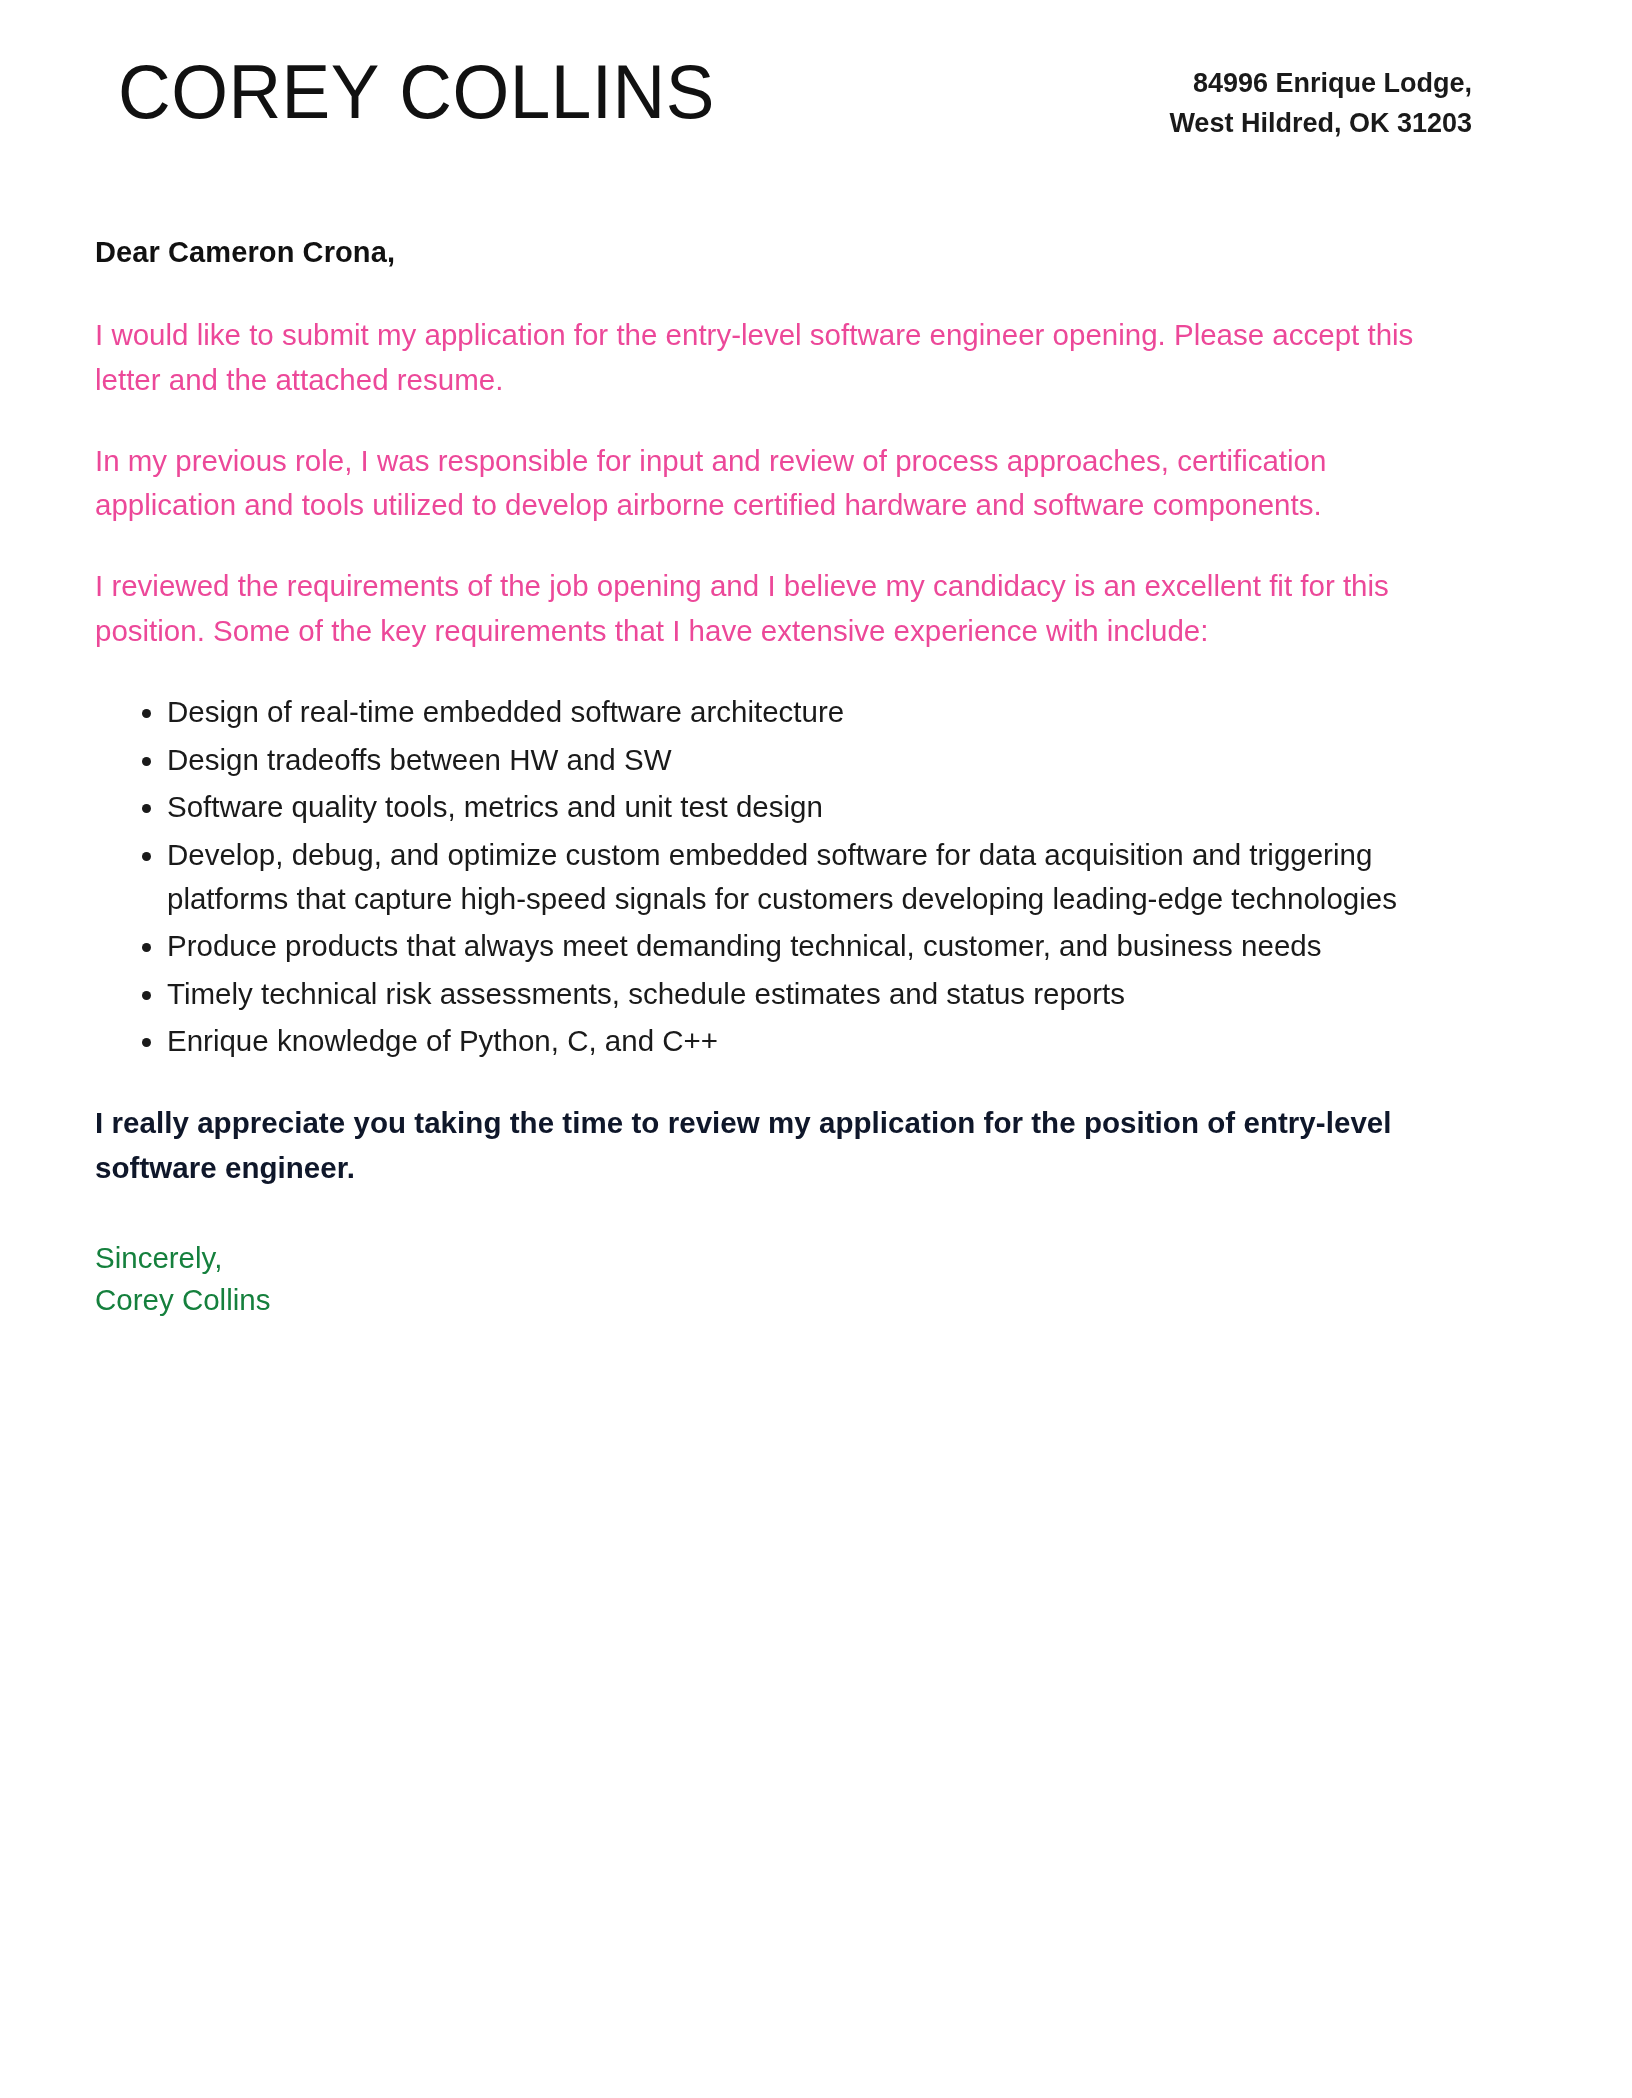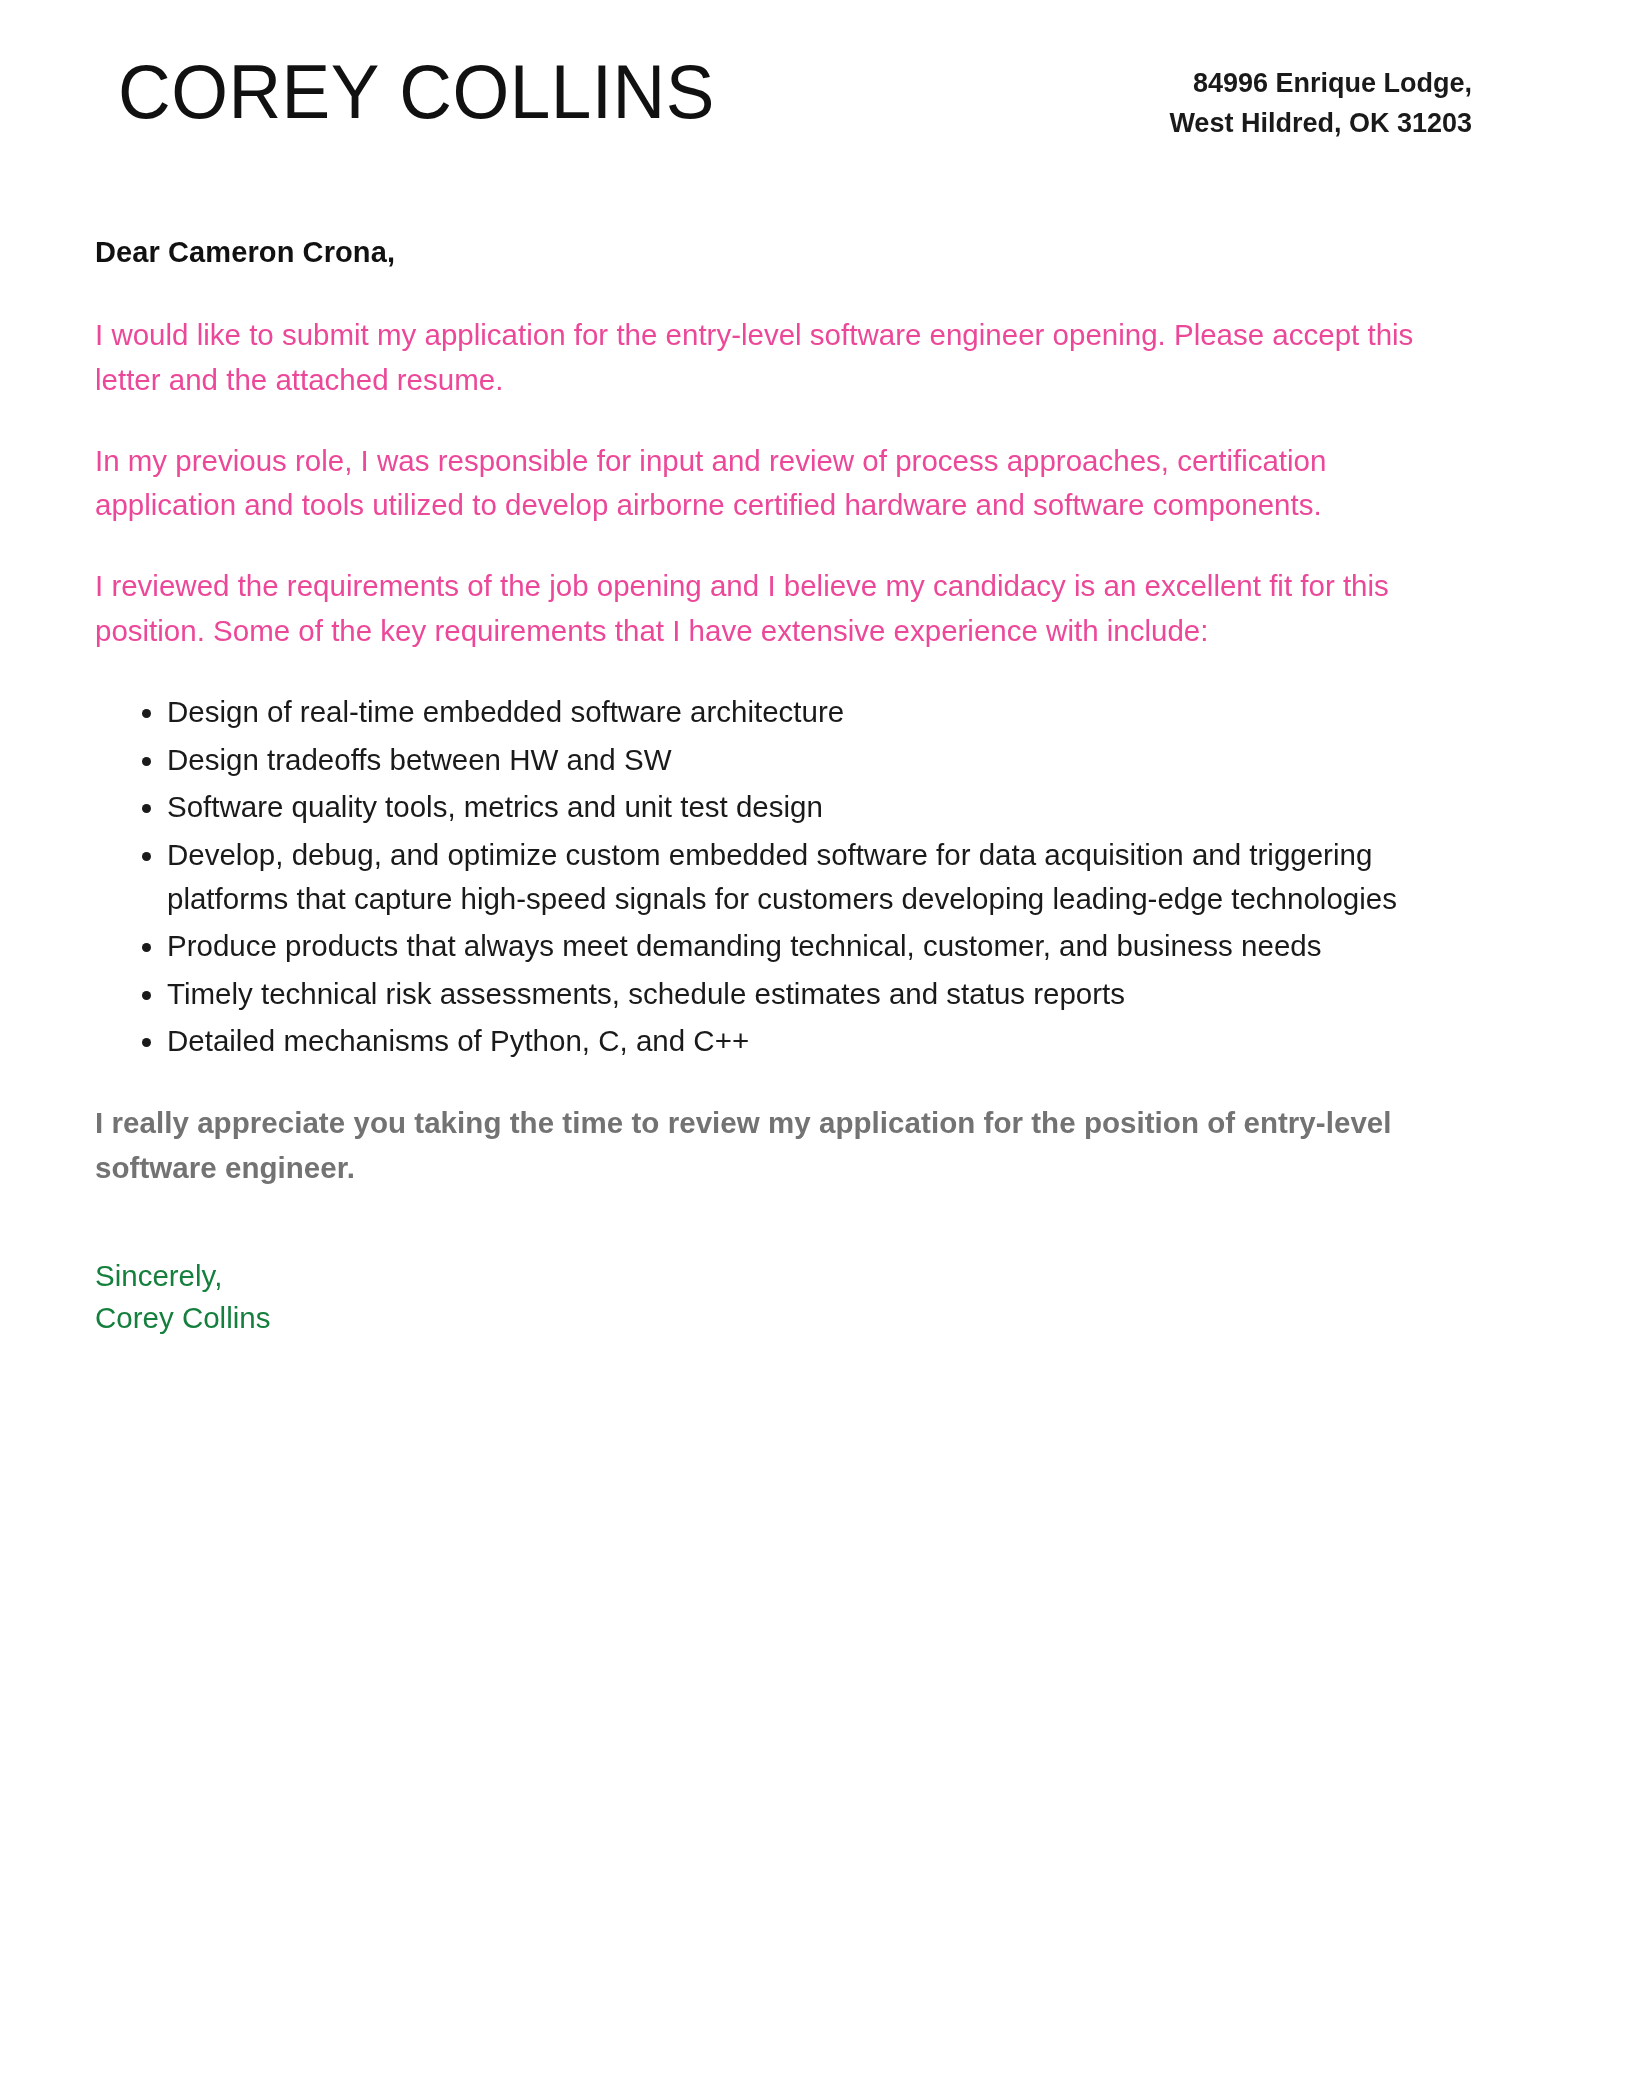--- a/index.html
+++ b/index.html
@@ -103,22 +103,22 @@
     width: 9px;
     height: 9px;
     border-radius: 50%;
     background: #1a1a1a;
   }
 
   .closing-statement {
     font-size: 29.5px;
     font-weight: 700;
     line-height: 1.52;
-    color: #737373;
-    margin: 0 0 64px 0;
+    color: #0f172a;
+    margin: 0 0 46px 0;
     max-width: 1425px;
     letter-spacing: 0.05px;
   }
 
   .signoff {
     font-size: 29.5px;
     font-weight: 300;
     line-height: 1.42;
     color: #15803d;
     margin: 0;
@@ -150,21 +150,21 @@
 
     <p class="para">I reviewed the requirements of the job opening and I believe my candidacy is an excellent fit for this position. Some of the key requirements that I have extensive experience with include:</p>
 
     <ul class="bullet-list">
       <li class="bullet-item">Design of real-time embedded software architecture</li>
       <li class="bullet-item">Design tradeoffs between HW and SW</li>
       <li class="bullet-item">Software quality tools, metrics and unit test design</li>
       <li class="bullet-item">Develop, debug, and optimize custom embedded software for data acquisition and triggering platforms that capture high-speed signals for customers developing leading-edge technologies</li>
       <li class="bullet-item">Produce products that always meet demanding technical, customer, and business needs</li>
       <li class="bullet-item">Timely technical risk assessments, schedule estimates and status reports</li>
-      <li class="bullet-item">Detailed mechanisms of Python, C, and C++</li>
+      <li class="bullet-item">Enrique knowledge of Python, C, and C++</li>
     </ul>
 
     <p class="closing-statement">I really appreciate you taking the time to review my application for the position of entry-level software engineer.</p>
 
     <div class="signoff">
       <span class="signoff-line">Sincerely,</span>
       <span class="signoff-line">Corey Collins</span>
     </div>
 
   </main>

